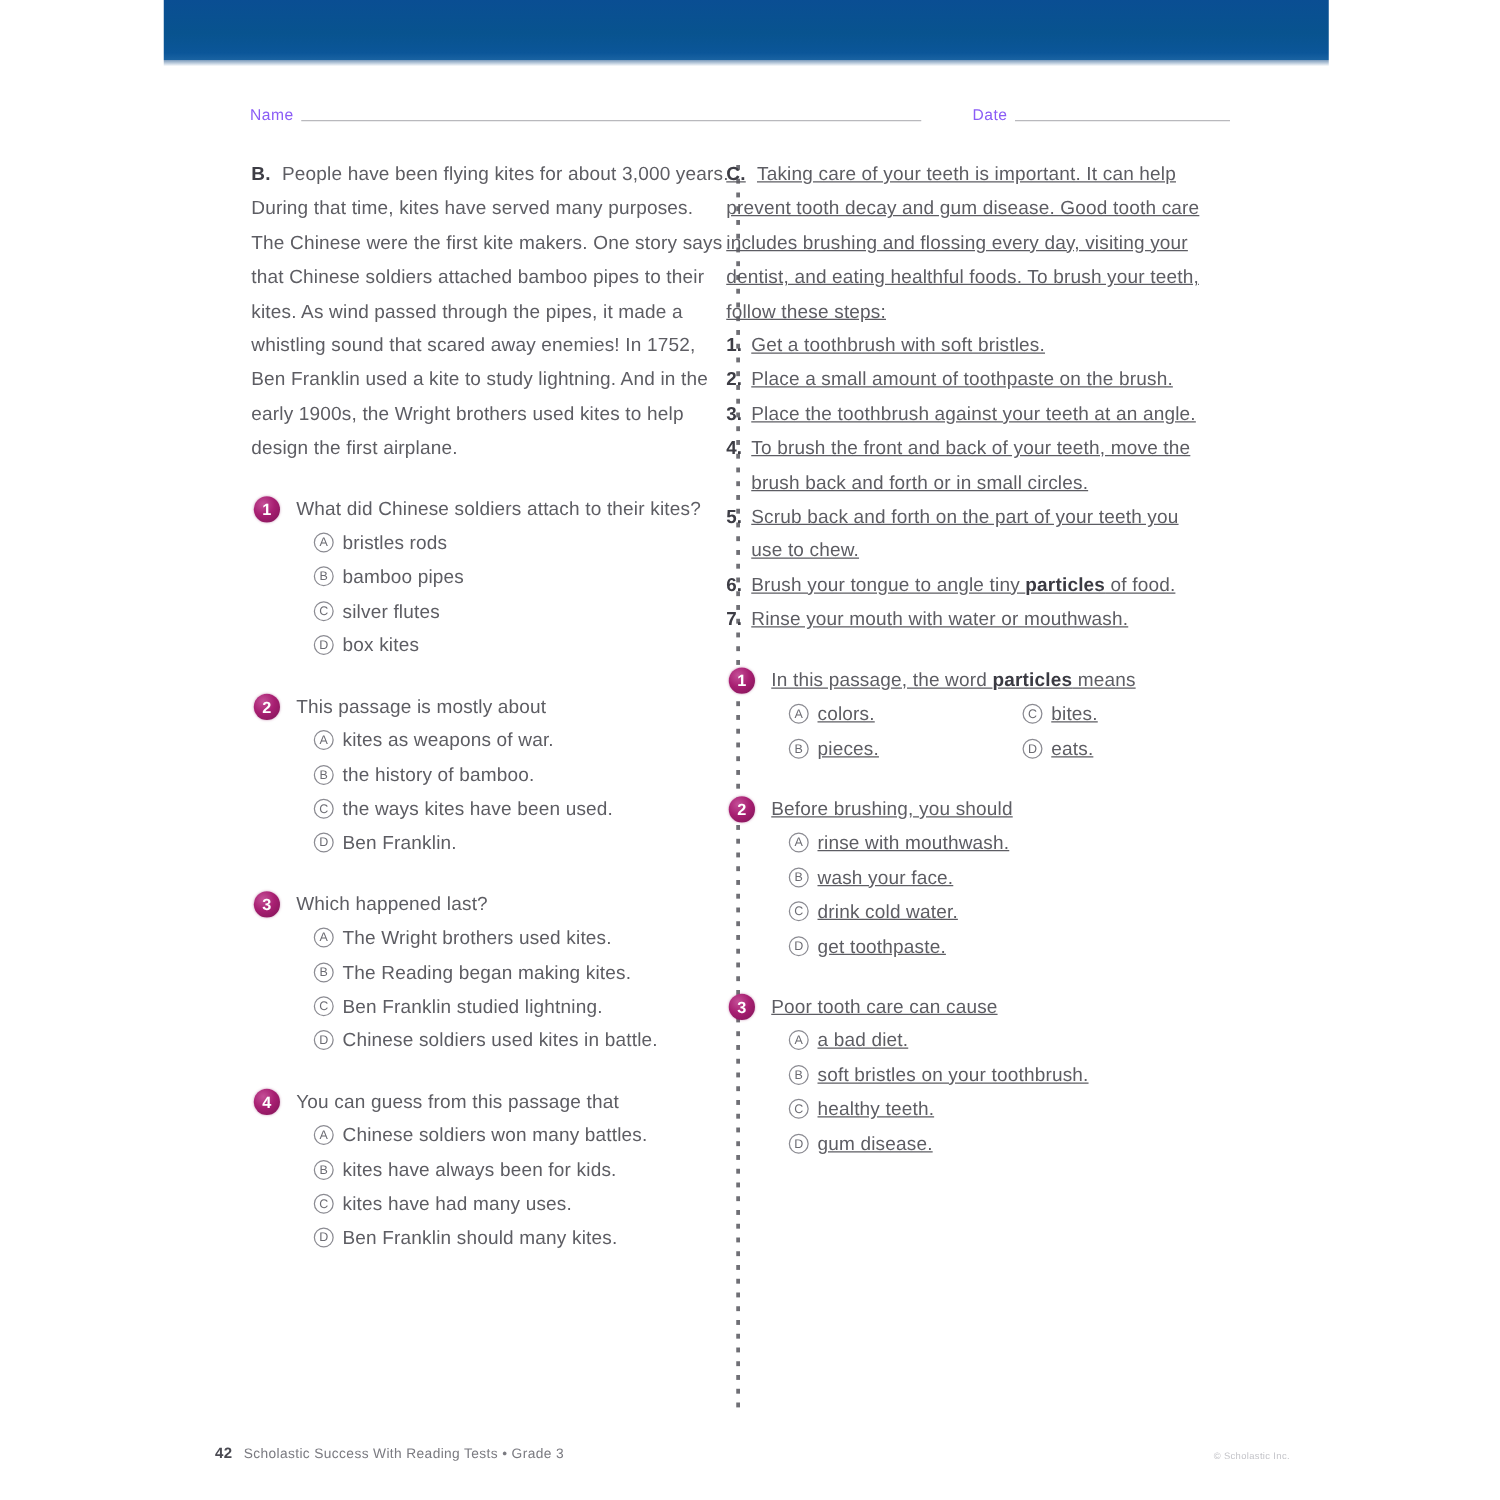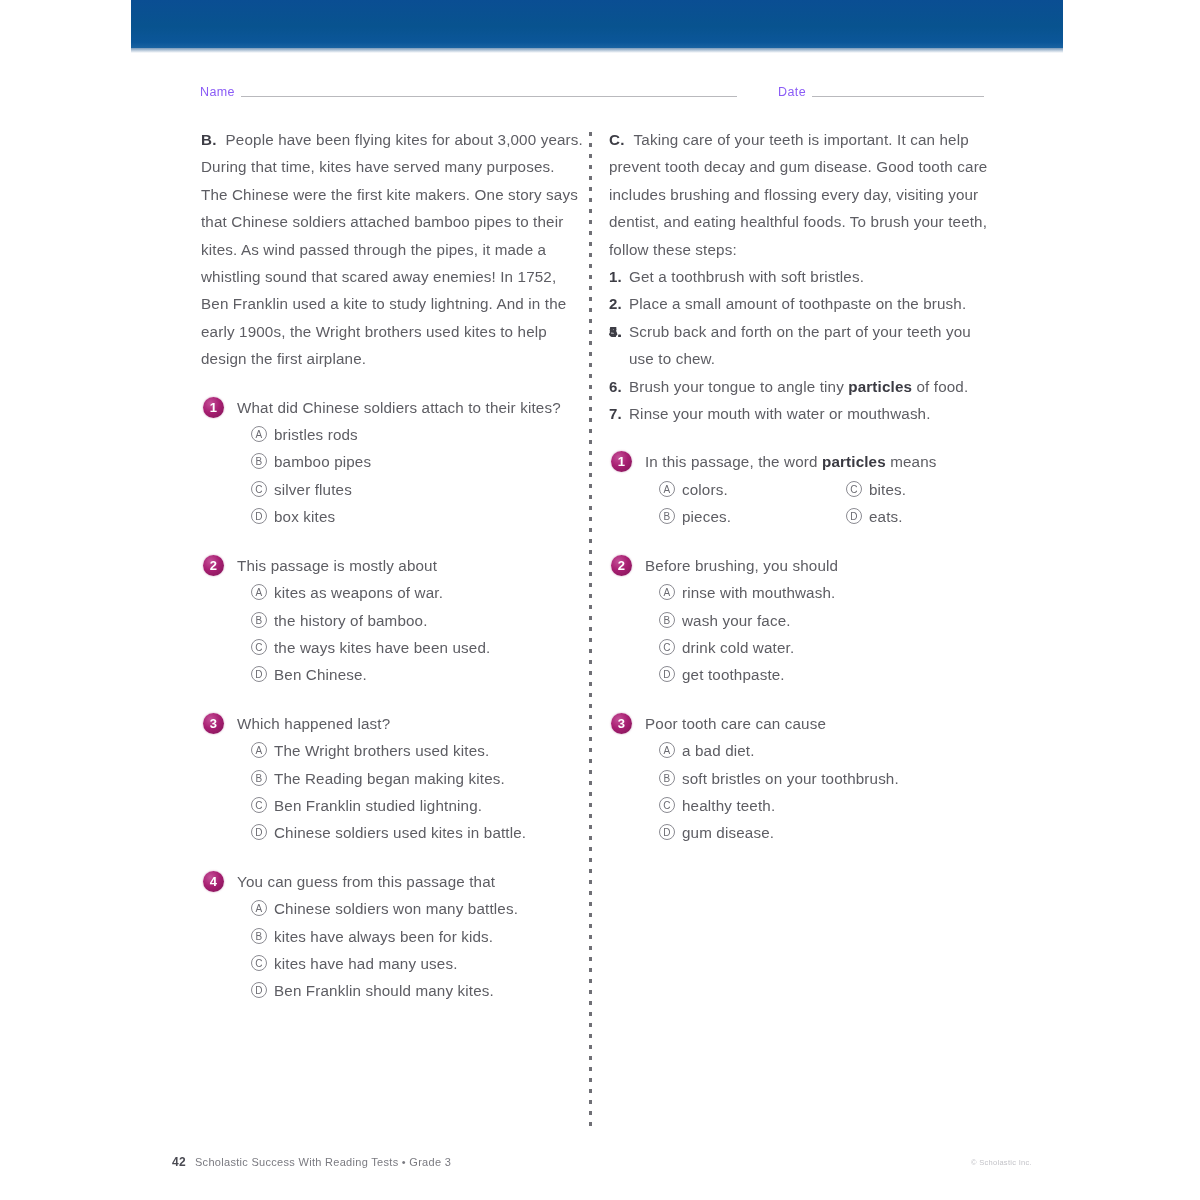--- a/index.html
+++ b/index.html
@@ -78,21 +78,21 @@
   .col {
     position: absolute;
     top: 0;
     width: 384px;
     color: #5d5d63;
     font-size: 15.2px;
     line-height: 27.4px;
     letter-spacing: 0.15px;
   }
   .col-left  { left: 201px; }
-  .col-right { left: 609px; }
+  .col-right { left: 581px; text-decoration: underline; }
 
   
   .divider {
     position: absolute;
     left: 589px;
     top: 132px;
     width: 3px;
     height: 1000px;
     background-image: linear-gradient(to bottom, #6f6f75 0 4px, rgba(255,255,255,0) 4px 11px);
     background-size: 3px 11px;
@@ -194,21 +194,21 @@
     box-sizing: border-box;
   }
 
   
   .footer {
     position: absolute;
     left: 172px;
     top: 1155px;
     width: 860px;
     display: flex;
-    align-items: center;
+    align-items: flex-end;
     font-size: 11px;
     color: #7a7a80;
     letter-spacing: 0.3px;
   }
   .pagenum {
     font-weight: bold;
     color: #4a4a52;
     font-size: 12px;
     margin-right: 9px;
   }
@@ -257,21 +257,21 @@
         </ul>
       </div>
 
       <div class="question">
         <span class="qnum">2</span>
         <p class="qtext">This passage is mostly about</p>
         <ul class="choices">
           <li class="choice"><span class="clet">A</span><span>kites as weapons of war.</span></li>
           <li class="choice"><span class="clet">B</span><span>the history of bamboo.</span></li>
           <li class="choice"><span class="clet">C</span><span>the ways kites have been used.</span></li>
-          <li class="choice"><span class="clet">D</span><span>Ben Chinese.</span></li>
+          <li class="choice"><span class="clet">D</span><span>Ben Franklin.</span></li>
         </ul>
       </div>
 
       <div class="question">
         <span class="qnum">3</span>
         <p class="qtext">Which happened last?</p>
         <ul class="choices">
           <li class="choice"><span class="clet">A</span><span>The Wright brothers used kites.</span></li>
           <li class="choice"><span class="clet">B</span><span>The Reading began making kites.</span></li>
           <li class="choice"><span class="clet">C</span><span>Ben Franklin studied lightning.</span></li>
@@ -292,22 +292,22 @@
 
     </div>
 
     <div class="col col-right">
 
       <div class="passage">
         <p><span class="plabel">C.</span><span class="plabel-gap"></span><span>Taking care of your teeth is important. It can help prevent tooth decay and gum disease. Good tooth care includes brushing and flossing every day, visiting your dentist, and eating healthful foods. To brush your teeth, follow these steps:</span></p>
         <ol class="steps">
           <li><span class="snum">1.</span><span>Get a toothbrush with soft bristles.</span></li>
           <li><span class="snum">2.</span><span>Place a small amount of toothpaste on the brush.</span></li>
-          <li><span class="snum">3.</span></li>
-          <li><span class="snum">4.</span></li>
+          <li><span class="snum">3.</span><span>Place the toothbrush against your teeth at an angle.</span></li>
+          <li><span class="snum">4.</span><span>To brush the front and back of your teeth, move the brush back and forth or in small circles.</span></li>
           <li><span class="snum">5.</span><span>Scrub back and forth on the part of your teeth you use to chew.</span></li>
           <li><span class="snum">6.</span><span>Brush your tongue to angle tiny </span><span class="bold-word">particles</span><span> of food.</span></li>
           <li><span class="snum">7.</span><span>Rinse your mouth with water or mouthwash.</span></li>
         </ol>
       </div>
 
       <div class="question">
         <span class="qnum">1</span>
         <p class="qtext"><span>In this passage, the word </span><span class="bold-word">particles</span><span> means</span></p>
         <ul class="choices two-col">

